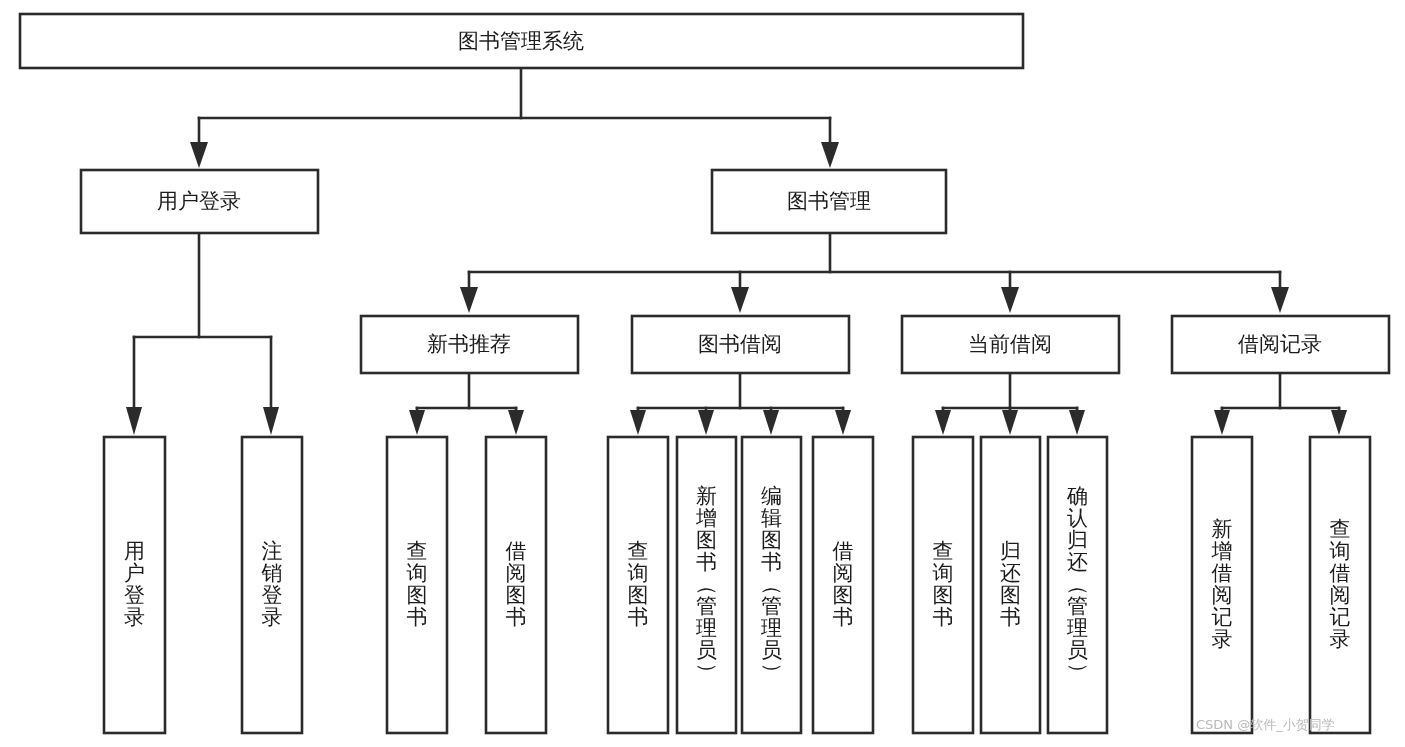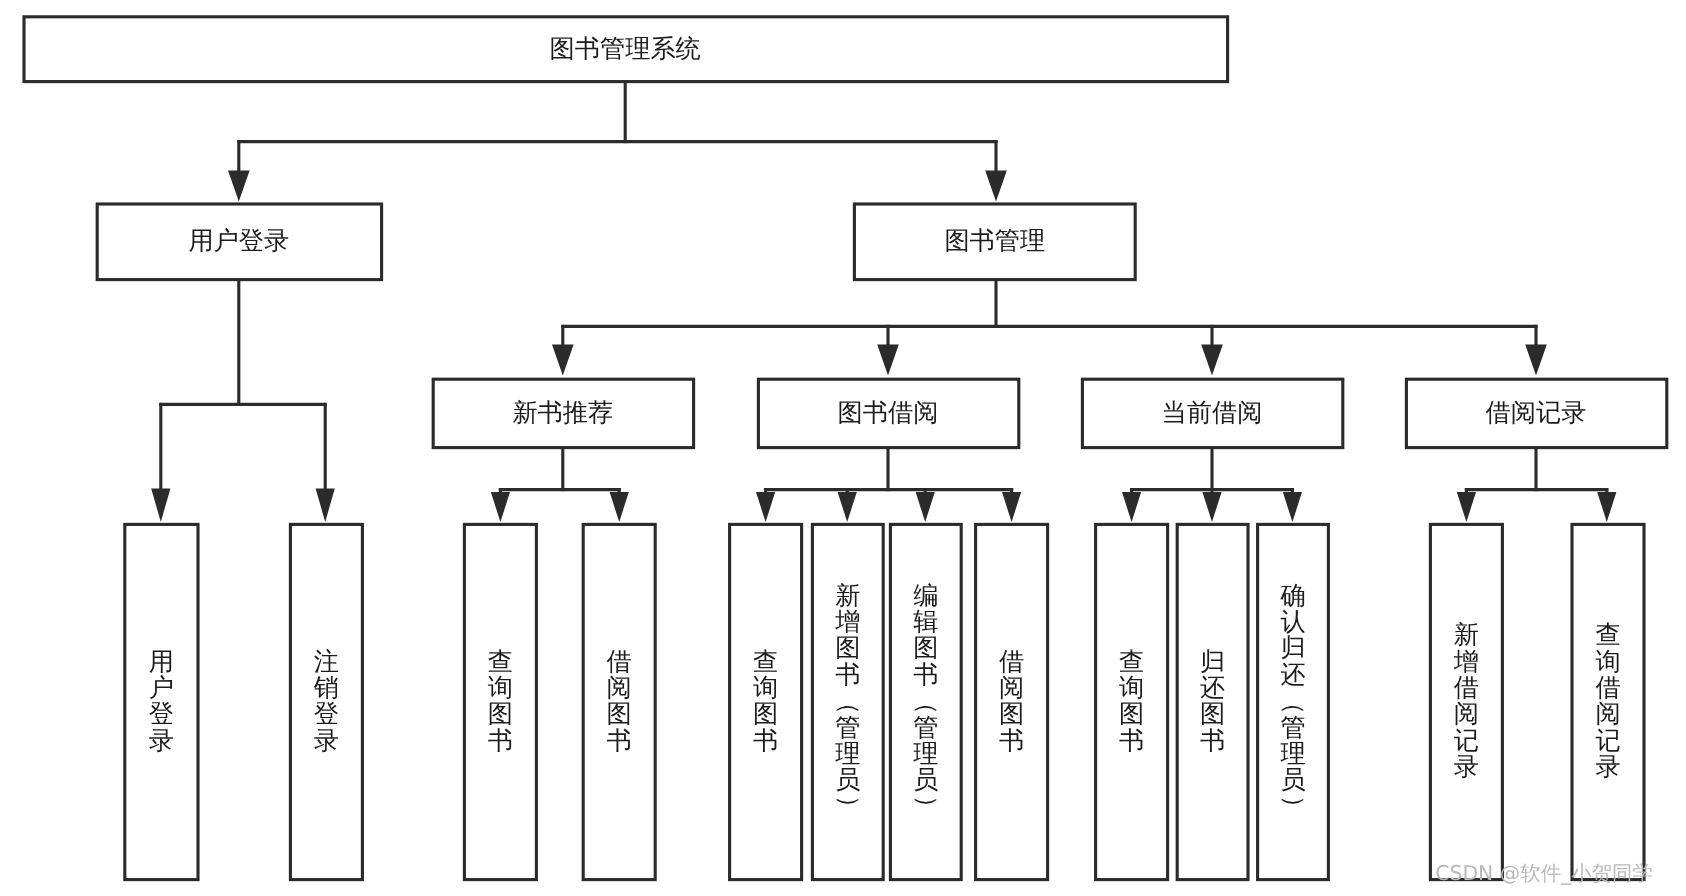--- a/index.html
+++ b/index.html
@@ -68,21 +68,21 @@
   .vlabel span.vchar {
     display: block;
     height: 22px;
   }
   .vlabel span.vchar.rot {
     transform: rotate(90deg);
   }
   .watermark {
     position: absolute;
     font-family: "DejaVu Sans", "Liberation Sans", sans-serif;
-    font-size: 17px;
+    font-size: 13px;
     color: #b9b9b9;
     white-space: nowrap;
     user-select: none;
   }
 </style>
 </head>
 <body>
 
 <div id="diagram-root">
 

